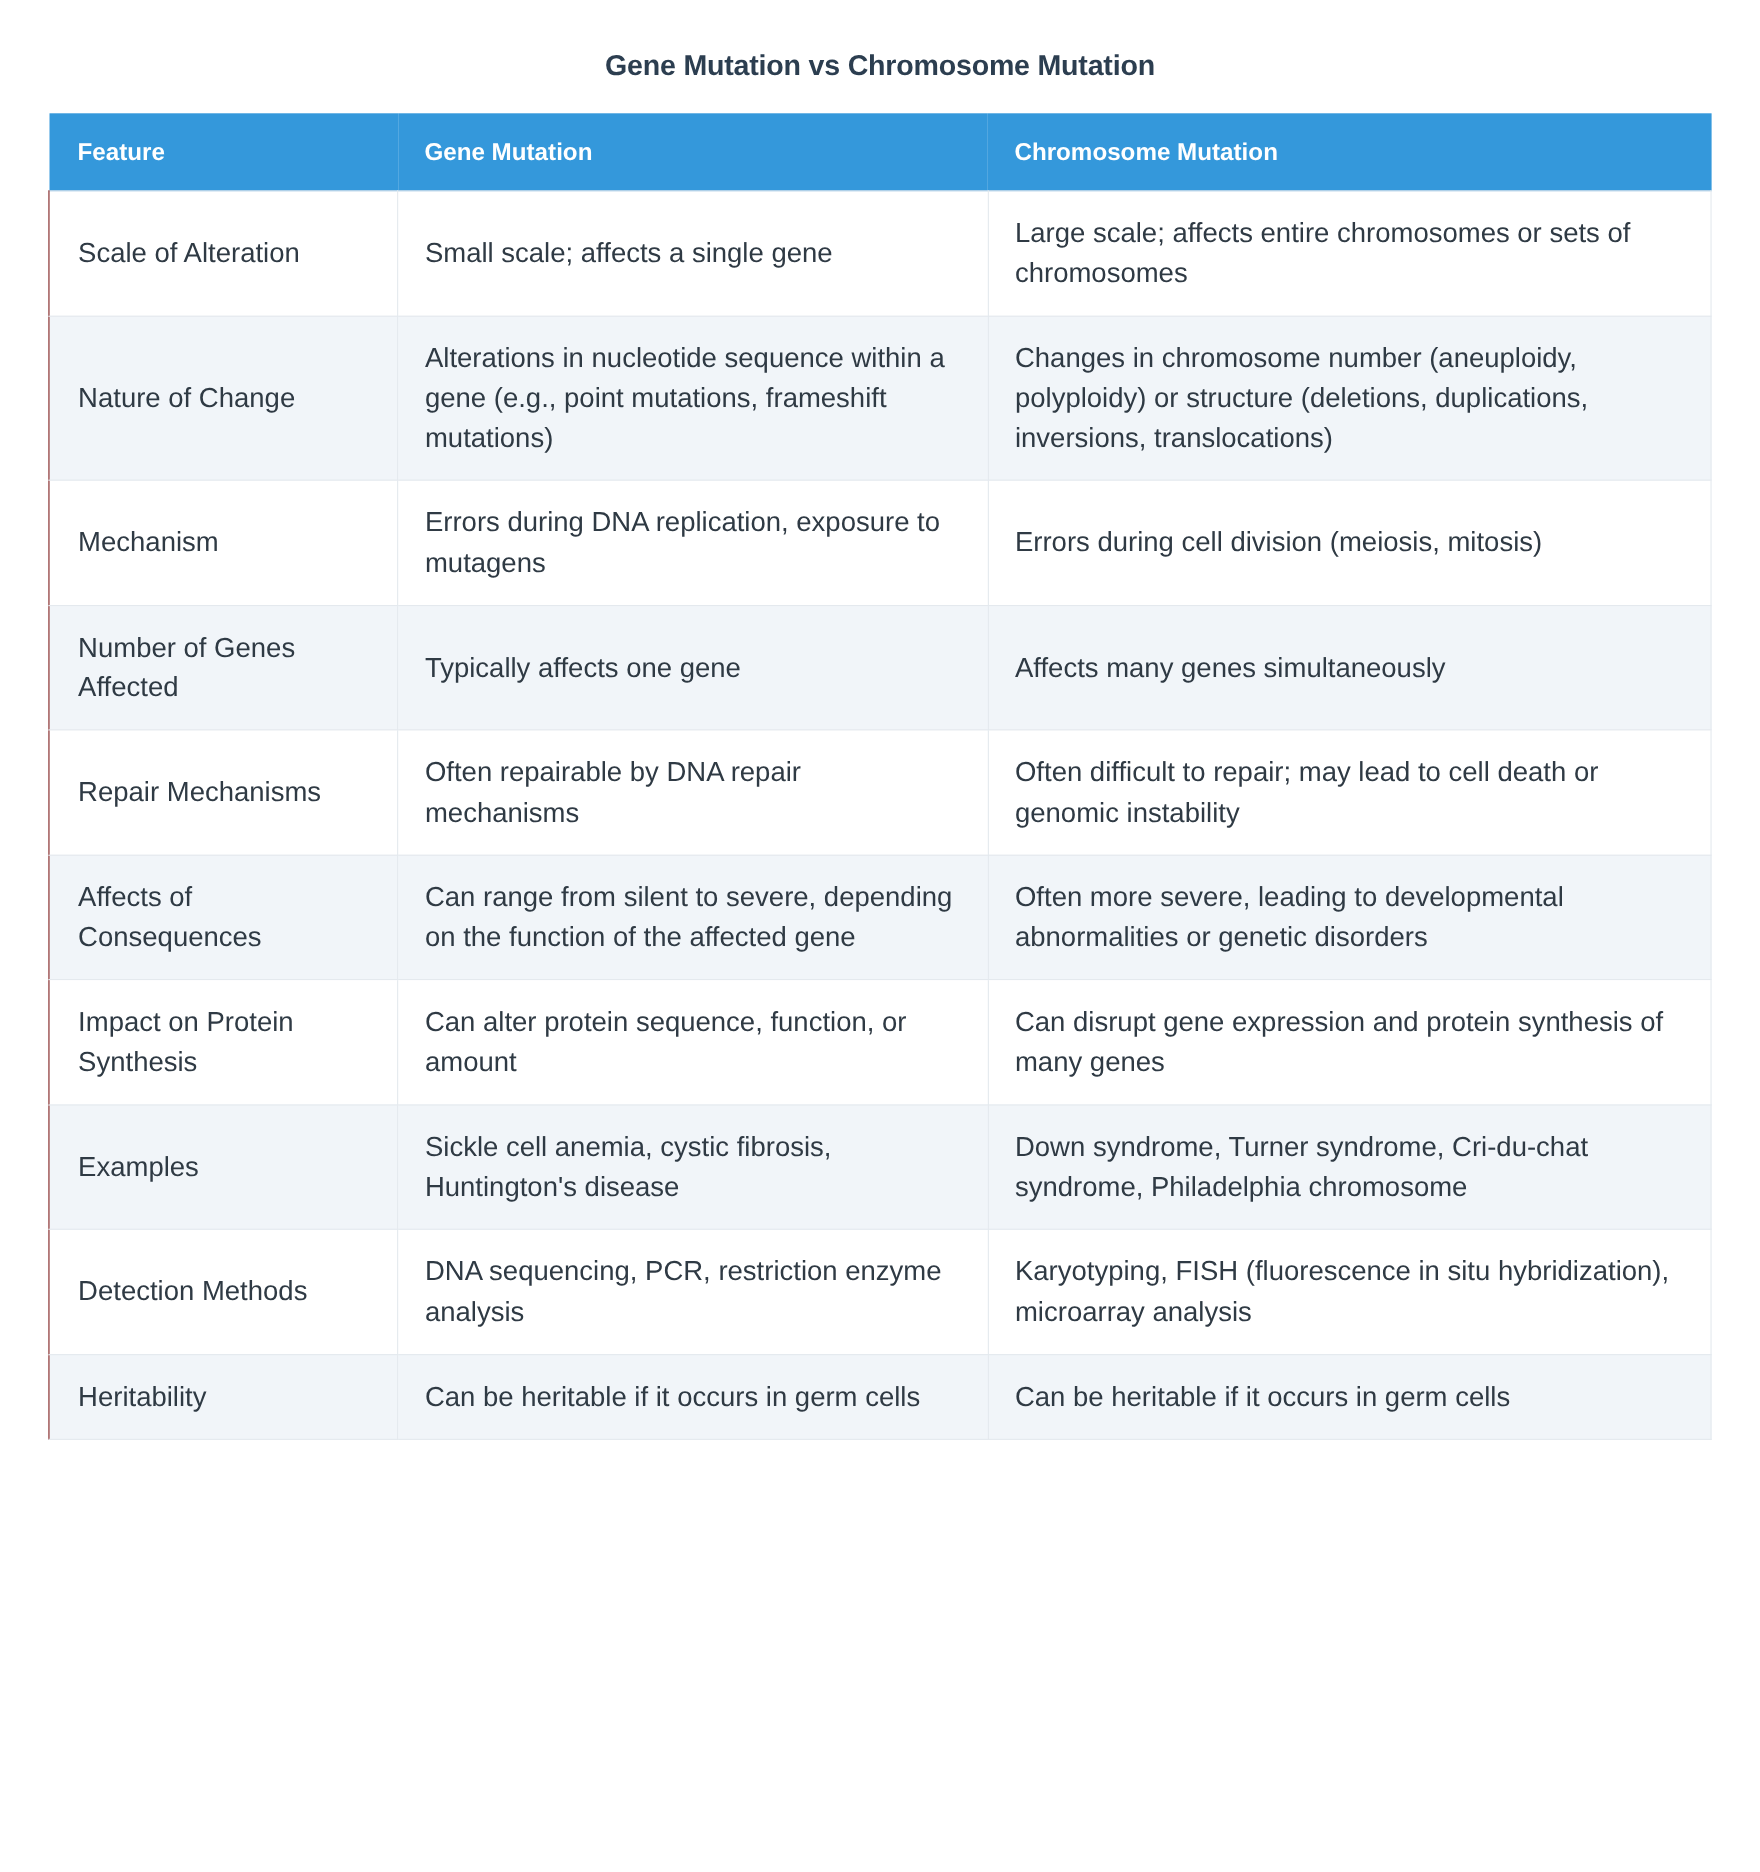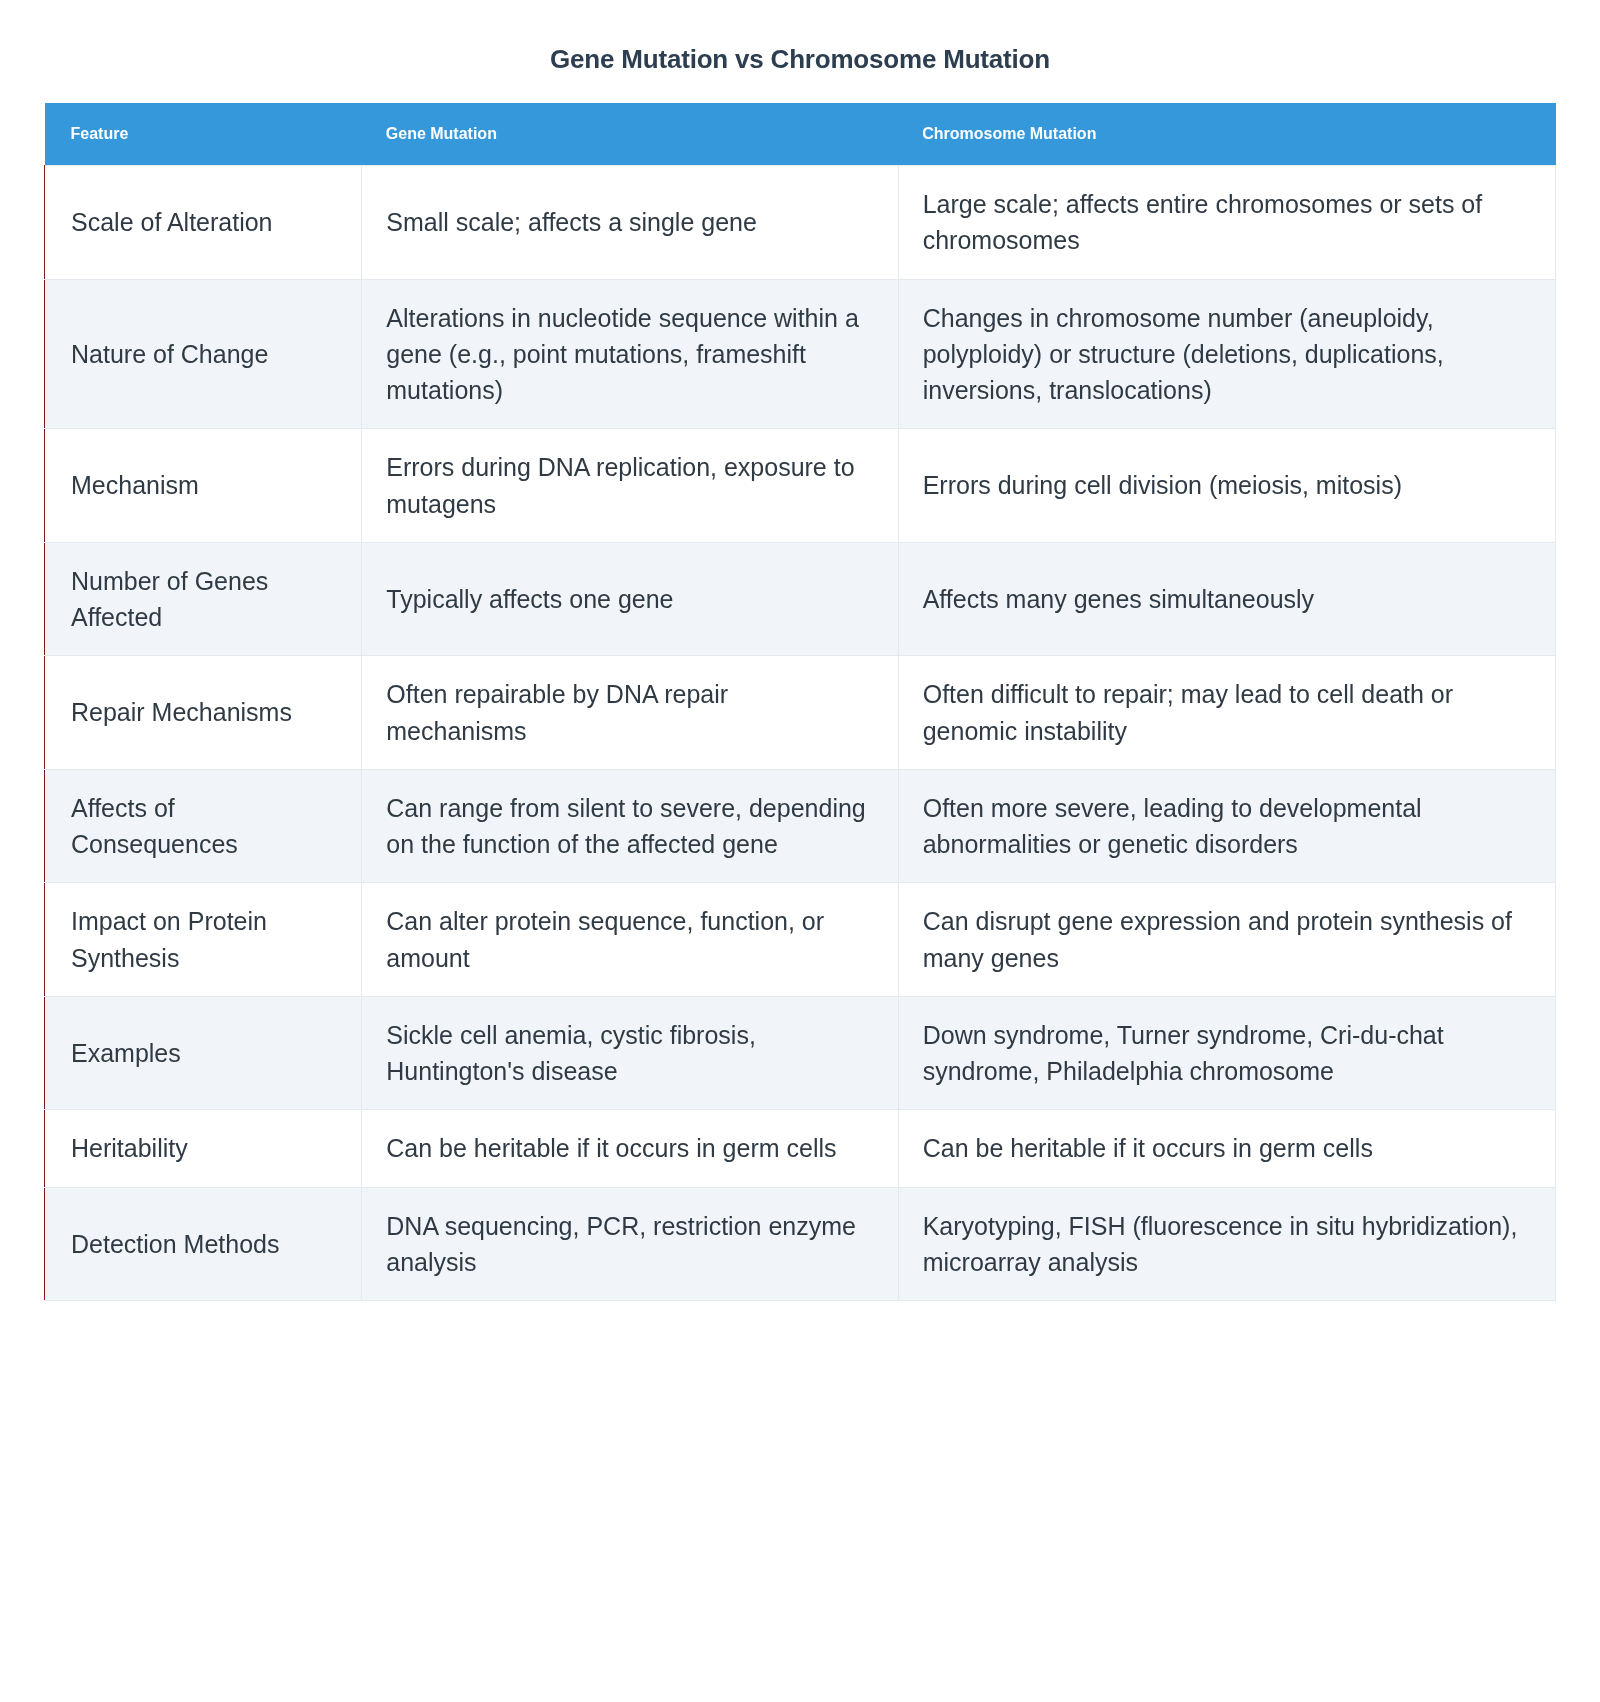--- a/index.html
+++ b/index.html
@@ -32,21 +32,21 @@
     table-layout: fixed;
     background: #ffffff;
   }
   table.cmp col.c1 { width: 21%; }
   table.cmp col.c2 { width: 35.5%; }
   table.cmp col.c3 { width: 43.5%; }
 
   thead th {
     background: #3498db;
     color: #ffffff;
-    font-size: 16px;
+    font-size: 22px;
     font-weight: bold;
     text-align: left;
     padding: 22px 24px;
     border: none;
     vertical-align: middle;
   }
   thead th.h1 { padding-left: 26px; }
 
   tbody td {
     font-size: 25px;
@@ -127,25 +127,25 @@
         <td class="feature">Impact on Protein Synthesis</td>
         <td>Can alter protein sequence, function, or amount</td>
         <td>Can disrupt gene expression and protein synthesis of many genes</td>
       </tr>
       <tr>
         <td class="feature">Examples</td>
         <td>Sickle cell anemia, cystic fibrosis, Huntington's disease</td>
         <td>Down syndrome, Turner syndrome, Cri-du-chat syndrome, Philadelphia chromosome</td>
       </tr>
       <tr>
+        <td class="feature">Detection Methods</td>
+        <td>DNA sequencing, PCR, restriction enzyme analysis</td>
+        <td>Karyotyping, FISH (fluorescence in situ hybridization), microarray analysis</td>
+      </tr>
+      <tr>
         <td class="feature">Heritability</td>
         <td>Can be heritable if it occurs in germ cells</td>
         <td>Can be heritable if it occurs in germ cells</td>
-      </tr>
-      <tr>
-        <td class="feature">Detection Methods</td>
-        <td>DNA sequencing, PCR, restriction enzyme analysis</td>
-        <td>Karyotyping, FISH (fluorescence in situ hybridization), microarray analysis</td>
       </tr>
     </tbody>
   </table>
 
 </div>
 
 </body></html>

